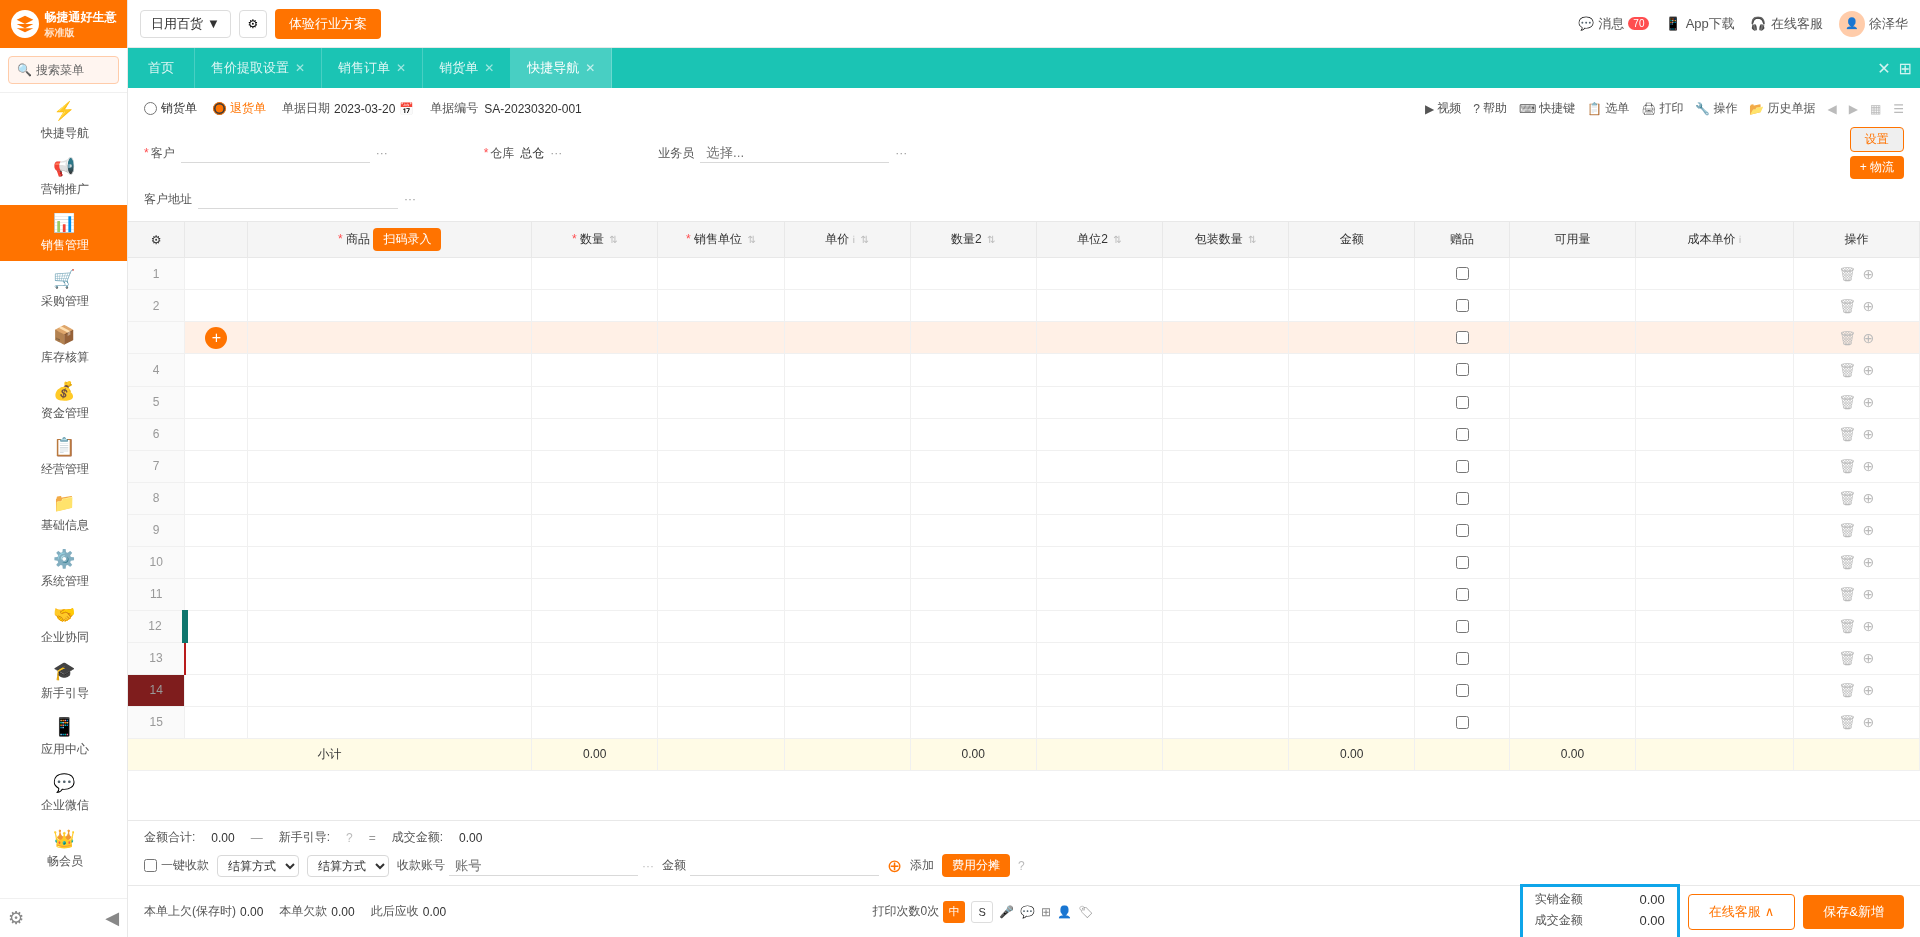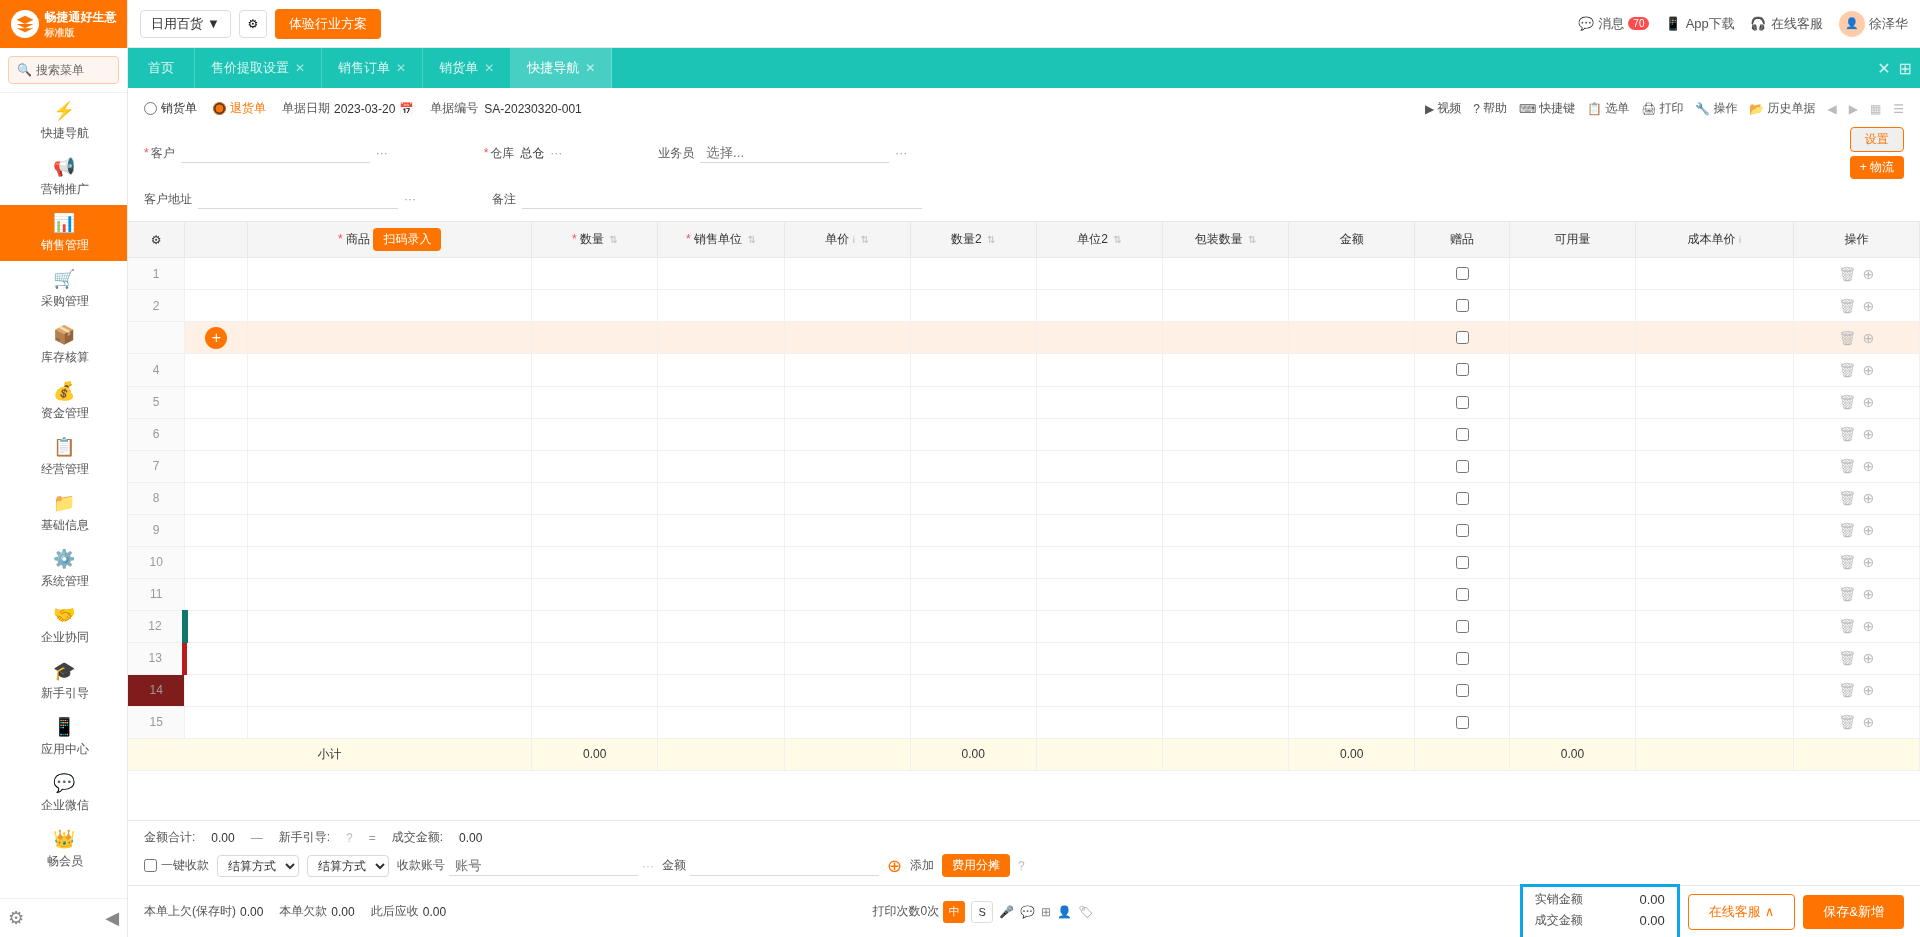--- a/index.html
+++ b/index.html
@@ -428,24 +428,20 @@
       <div style="margin-left:auto;display:flex;flex-direction:column;gap:4px;">
         <button class="toolbar-btn-orange-outline">设置</button>
         <button class="toolbar-btn-orange-fill">+ 物流</button>
       </div>
     </div>
     <div class="form-row">
       <div class="form-field">
         <span class="form-label">客户地址</span>
         <input class="form-input" style="min-width: 200px;">
         <span class="form-dots">···</span>
-      </div>
-      <div class="form-field" style="margin-left:60px;">
-        <span class="form-label">备注</span>
-        <input class="form-input" style="min-width: 400px;">
       </div>
     </div>
   </div>
 
   <div class="table-container">
     <table>
       <colgroup>
         <col class="col-seq">
         <col class="col-add">
         <col class="col-goods">
@@ -833,21 +829,21 @@
     <td style="border-right:1px solid #f0f0f0;"></td>
     <td style="border-right:1px solid #f0f0f0;"></td>
     <td>
               <div style="display:flex;gap:6px;justify-content:center;">
                 <span style="color:#bbb;cursor:pointer;font-size:14px;">🗑</span>
                 <span style="color:#bbb;cursor:pointer;font-size:14px;">⊕</span>
               </div>
             </td>
   </tr>
           <tr style="border-bottom: 1px solid rgb(240, 240, 240);">
-    <td class="row-num" style="padding:4px;color:#999;background:#fafafa;border-right:5px solid #b91c1c;height:32px;">13</td>
+    <td class="row-num" style="padding:4px;color:#999;background:#fafafa;border-right:2px solid #b91c1c;height:32px;">13</td>
     <td style="border-right:1px solid #f0f0f0;"></td>
     <td style="border-right:1px solid #f0f0f0;"></td>
     <td style="border-right:1px solid #f0f0f0;"></td>
     <td style="border-right:1px solid #f0f0f0;"></td>
     <td style="border-right:1px solid #f0f0f0;"></td>
     <td style="border-right:1px solid #f0f0f0;"></td>
     <td style="border-right:1px solid #f0f0f0;"></td>
     <td style="border-right:1px solid #f0f0f0;"></td>
     <td style="border-right:1px solid #f0f0f0;"></td>
     <td style="border-right:1px solid #f0f0f0;">

